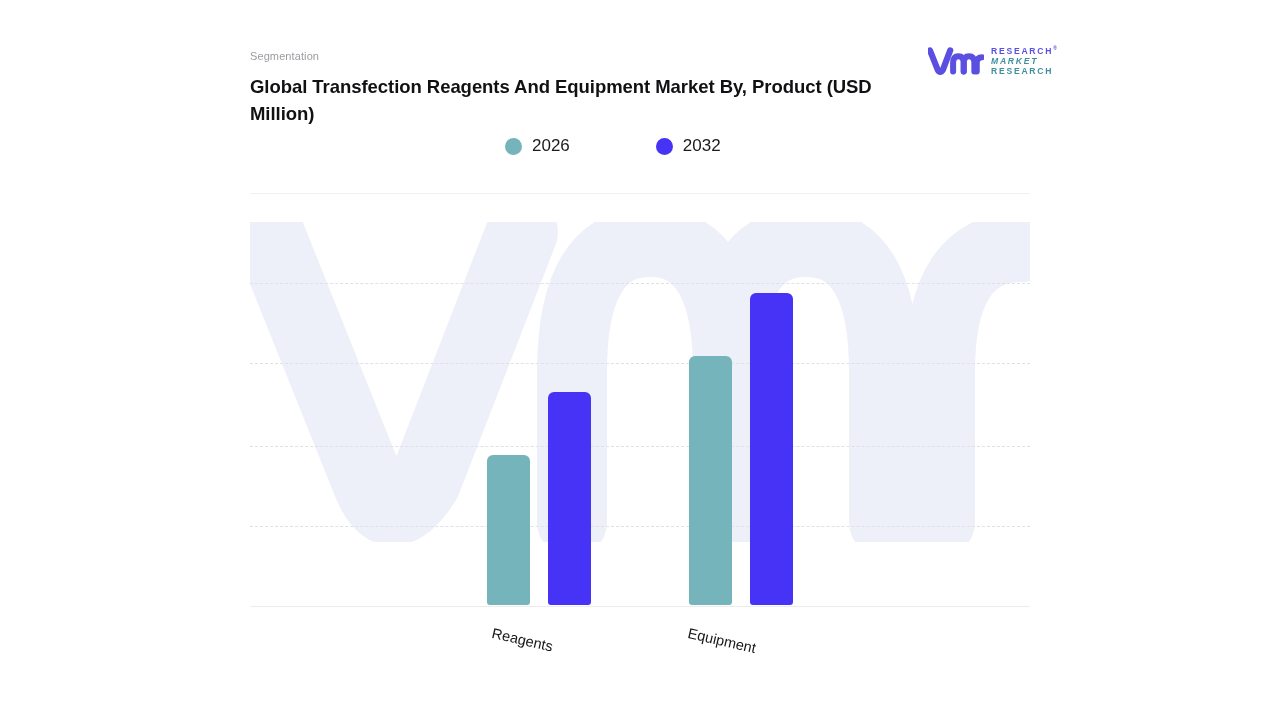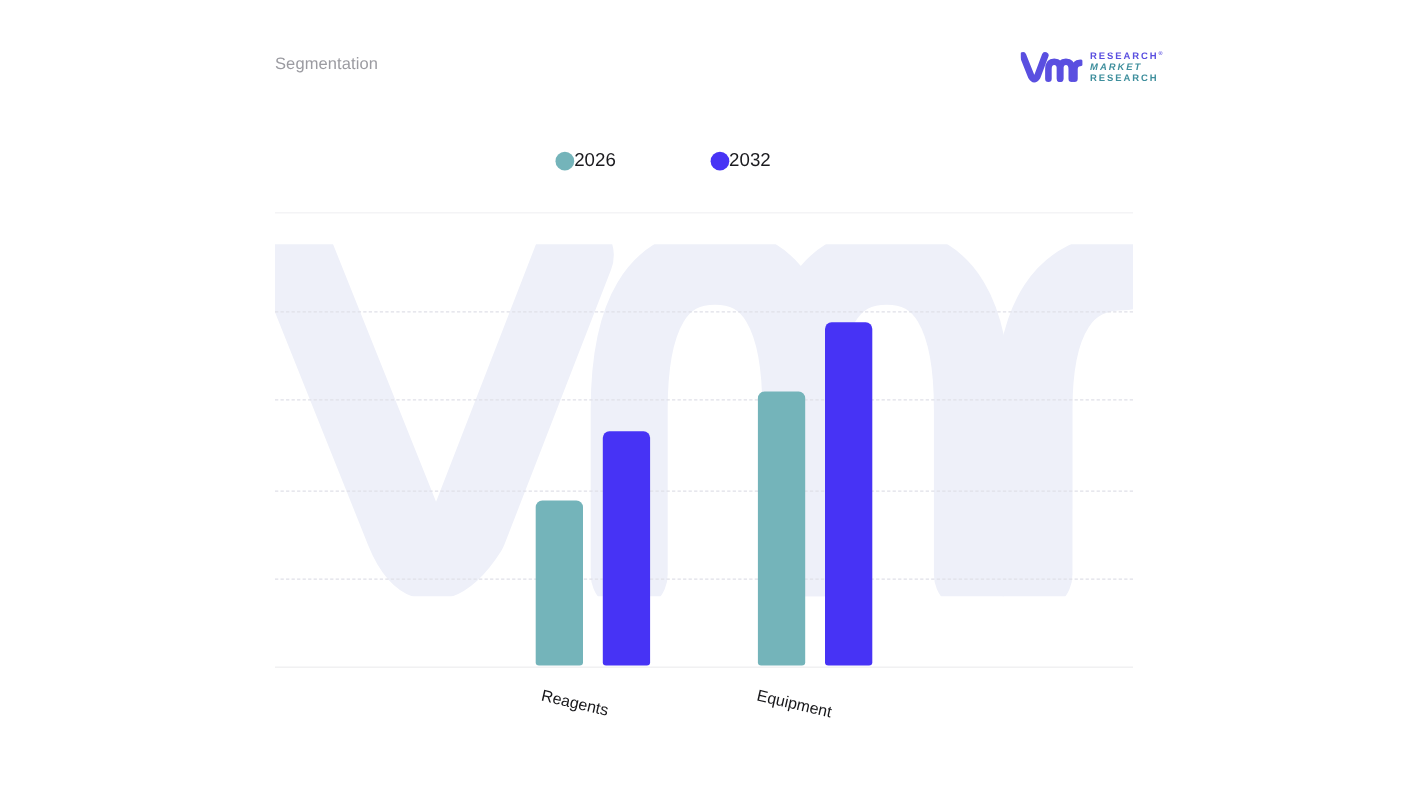--- a/index.html
+++ b/index.html
@@ -21,21 +21,21 @@
     width: 1280px;
     height: 720px;
     background: #ffffff;
   }
 
   
   .kicker {
     position: absolute;
     left: 250px;
     top: 50px;
-    font-size: 15px;
+    font-size: 11px;
     color: #9b9ba1;
     letter-spacing: .1px;
     white-space: nowrap;
   }
 
   .chart-title {
     position: absolute;
     left: 250px;
     top: 74px;
     width: 640px;
@@ -85,21 +85,21 @@
     position: absolute;
     left: 505px;
     top: 136px;
     display: flex;
     align-items: center;
     gap: 0;
   }
   .legend-item {
     display: flex;
     align-items: center;
-    gap: 0;
+    gap: 10px;
   }
   .legend-item + .legend-item { margin-left: 86px; }
   .legend-dot {
     width: 17px;
     height: 17px;
     border-radius: 50%;
     flex: none;
   }
   .legend-label {
     font-size: 17px;
@@ -185,20 +185,21 @@
     transform: rotate(13deg);
   }
 </style>
 </head>
 <body>
 
 <div id="canvas">
 
   <div class="kicker">Segmentation</div>
 
+  <div class="chart-title">Global Transfection Reagents And Equipment Market By, Product (USD Million)</div>
 
   <div class="brand">
     <svg class="brand-mark" viewBox="0 0 58 30">
       <path d="M2 4 L10 24 Q12.5 28.5 15.5 24 L23 4" fill="none" stroke="#5a4fe0" stroke-width="6.4" stroke-linecap="round" stroke-linejoin="round"></path>
       <path d="M26 26 L26 17 Q26 10 31.5 10 Q37 10 37 17 L37 26" fill="none" stroke="#5a4fe0" stroke-width="6.2" stroke-linecap="round"></path>
       <path d="M37 26 L37 17 Q37 10 42.5 10 Q48 10 48 17 L48 26" fill="none" stroke="#5a4fe0" stroke-width="6.2" stroke-linecap="round"></path>
       <path d="M50.5 26 L50.5 17 Q50.5 11 56 11" fill="none" stroke="#5a4fe0" stroke-width="6.2" stroke-linecap="round"></path>
     </svg>
     <div class="brand-text">
       <div class="brand-line l1"><span>RESEARCH</span><span class="brand-reg">®</span></div>

